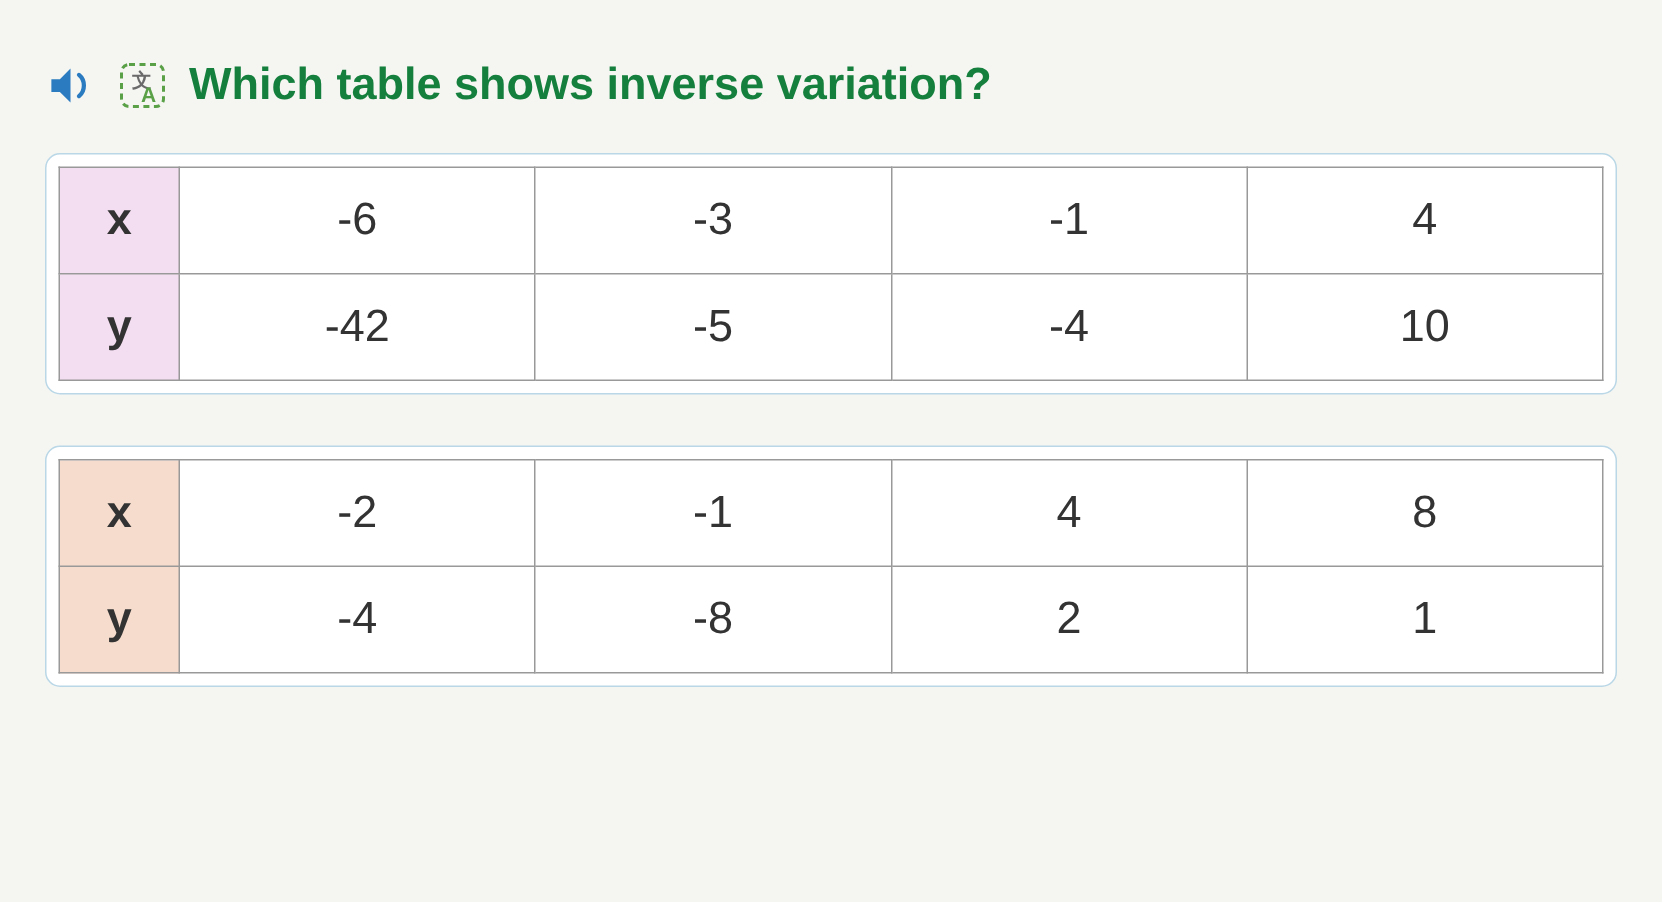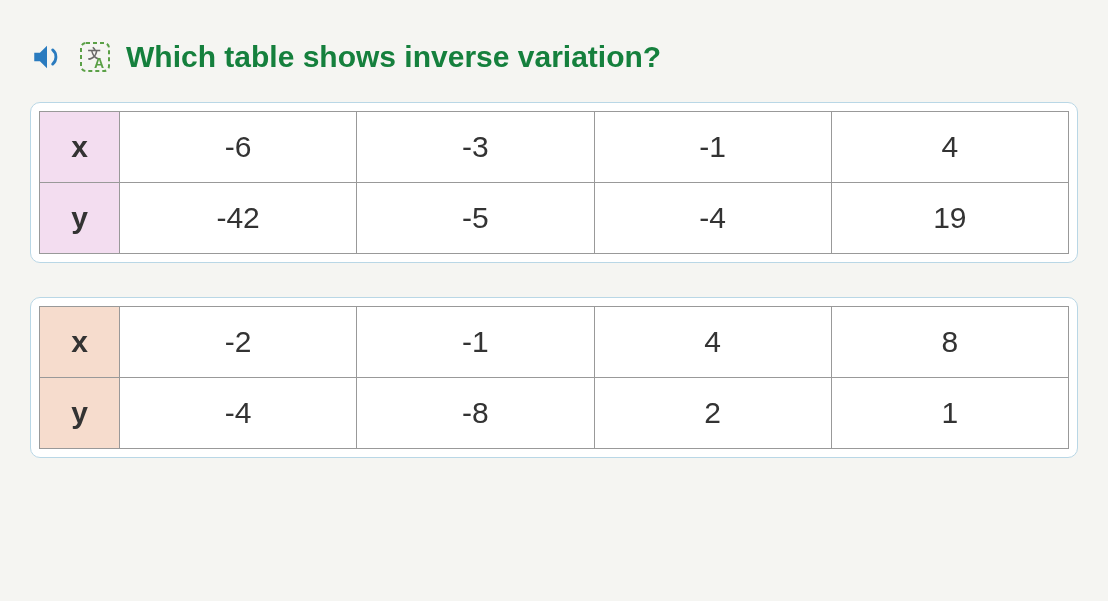--- a/index.html
+++ b/index.html
@@ -80,21 +80,21 @@
       <td>-6</td>
       <td>-3</td>
       <td>-1</td>
       <td>4</td>
     </tr>
     <tr>
       <td class="header">y</td>
       <td>-42</td>
       <td>-5</td>
       <td>-4</td>
-      <td>19</td>
+      <td>10</td>
     </tr>
   </tbody>
     </table>
 </div>
 
 <div class="table-wrap t2">
   <table>
     <tbody>
         <tr>
       <td class="header">x</td>

